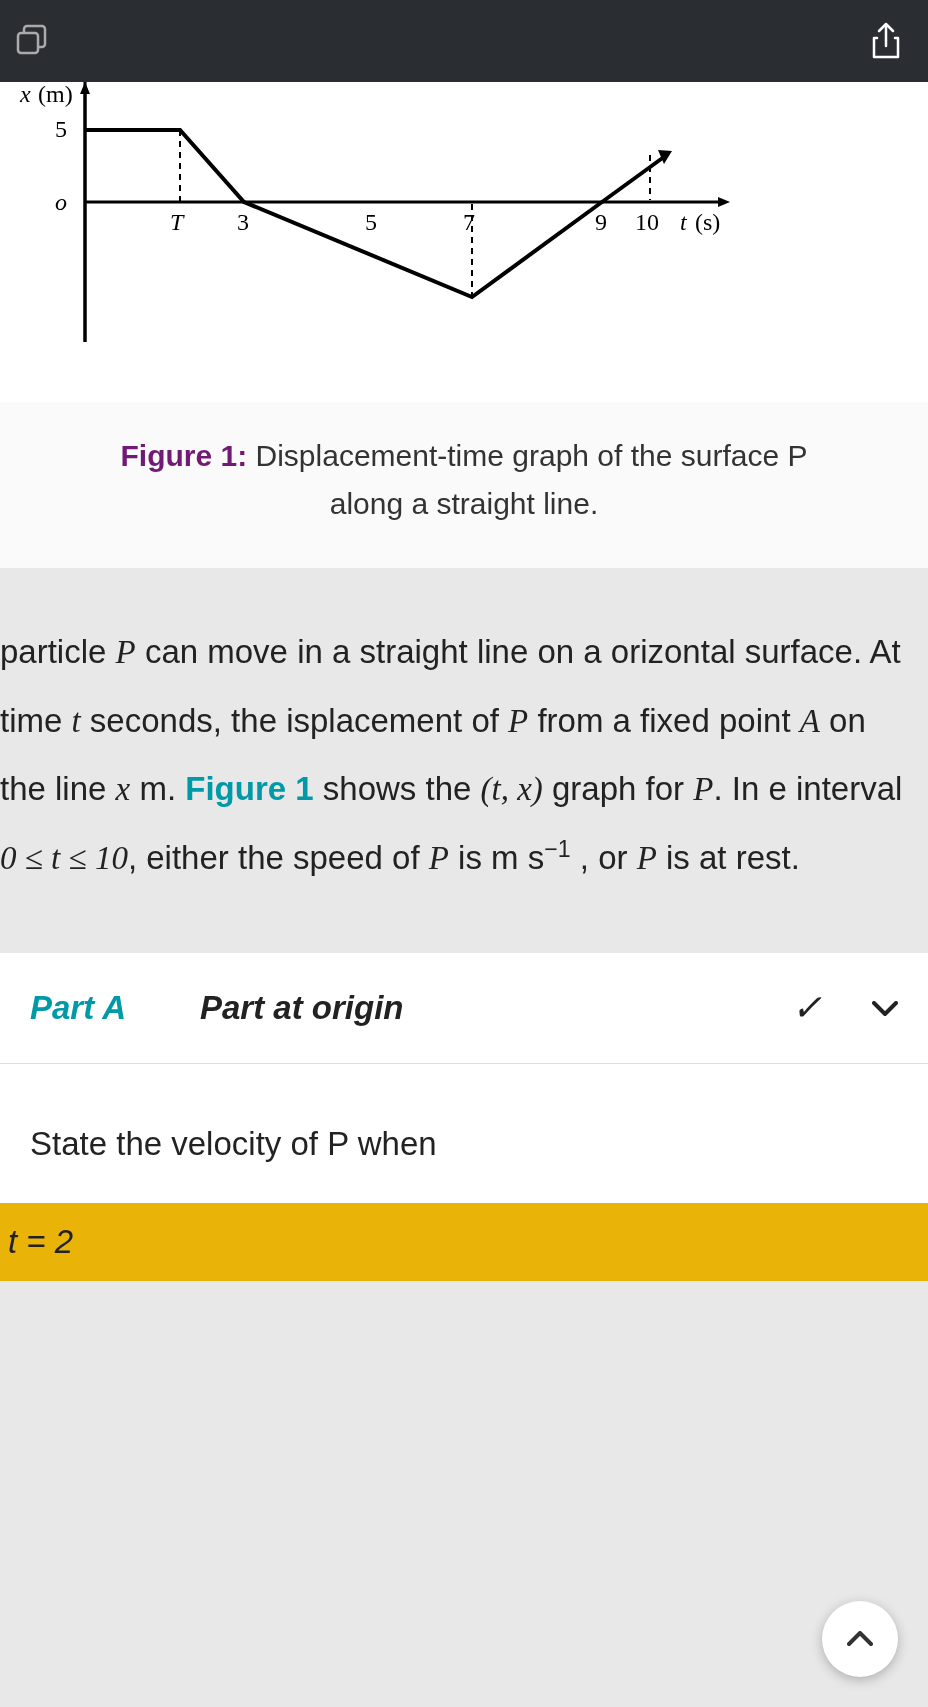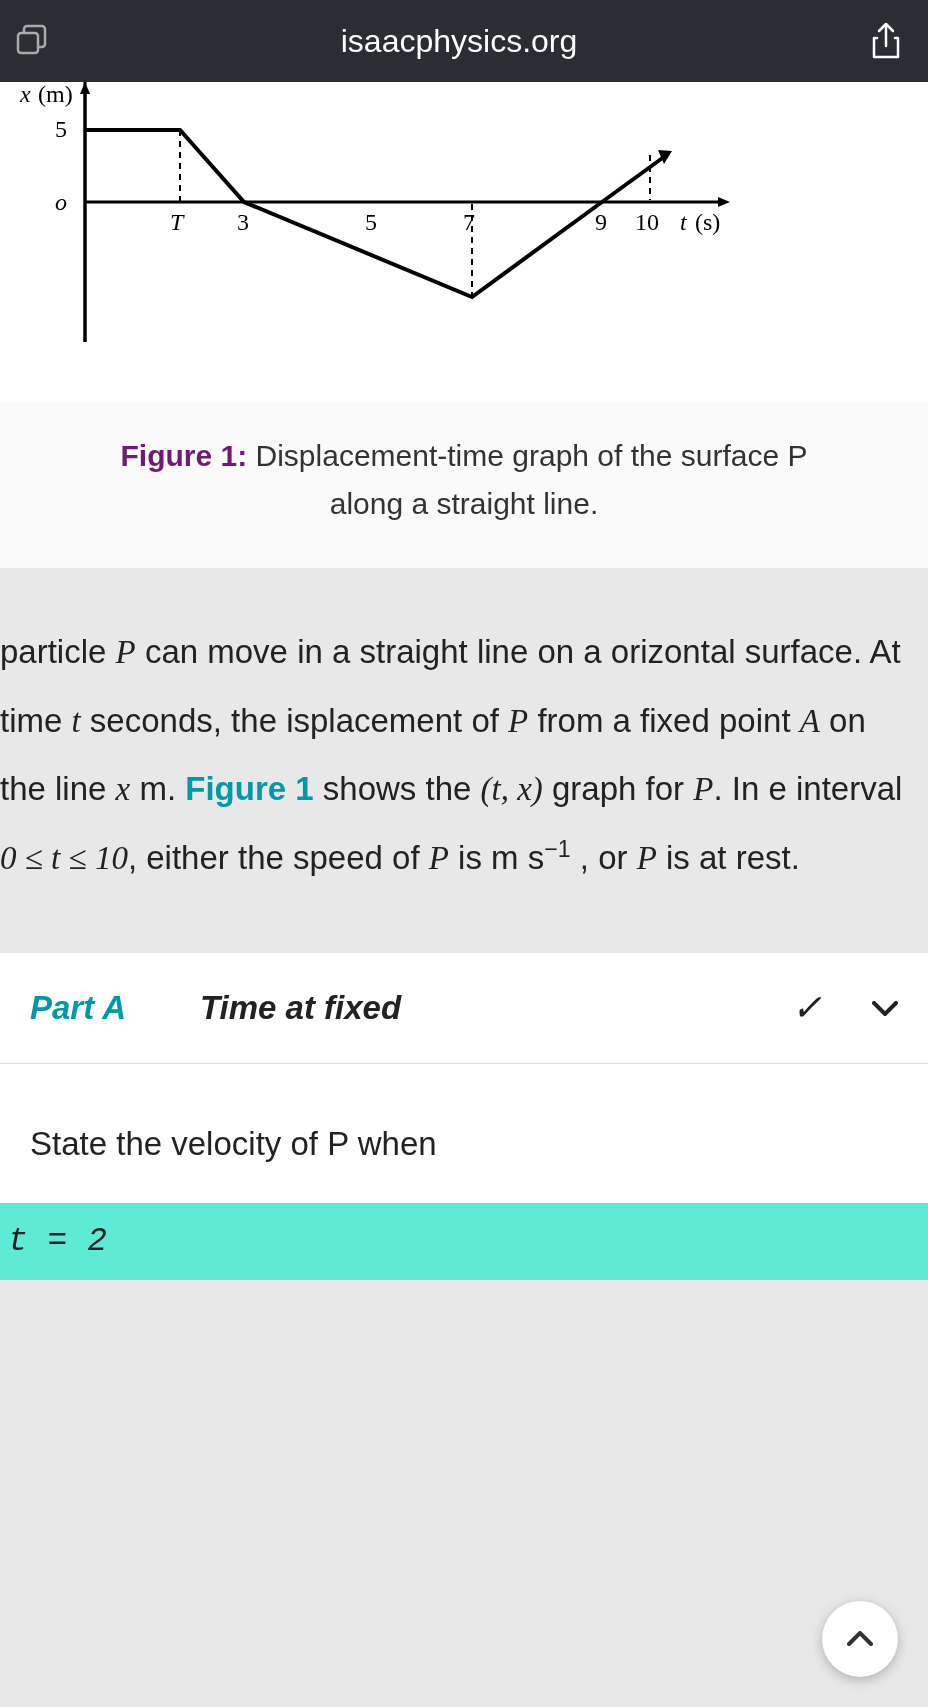--- a/index.html
+++ b/index.html
@@ -120,24 +120,24 @@
   font-weight: 700;
 }
 .part-content {
   background: #fff;
   padding: 50px 30px 30px;
   font-size: 33px;
   line-height: 1.8;
   color: #222;
 }
 .equation {
-  background: #5eead4;
+  background: #eab308;
   padding: 20px 0 20px 8px;
   font-size: 33px;
-  font-family: Liberation Mono, monospace;
+  font-family: Liberation Sans, sans-serif;
   font-style: italic;
   color: #222;
 }
 .fab {
   position: absolute;
   bottom: 30px;
   right: 30px;
   width: 76px;
   height: 76px;
   border-radius: 50%;
@@ -155,21 +155,20 @@
 </head>
 <body>
 
 <div class="browser-bar">
   <div class="tab-icon">
     <svg width="36" height="36" viewBox="0 0 36 36" fill="none" stroke="#aaa" stroke-width="2.5">
       <rect x="4" y="10" width="20" height="20" rx="3"></rect>
       <path d="M10 10 V6 a3 3 0 0 1 3 -3 h15 a3 3 0 0 1 3 3 v15 a3 3 0 0 1 -3 3 h-4"></path>
     </svg>
   </div>
-  <div class="url-text">isaacphysics.org</div>
   <div class="share-icon">
     <svg width="34" height="40" viewBox="0 0 34 40" fill="none" stroke="#fff" stroke-width="2.5" stroke-linecap="round" stroke-linejoin="round">
       <path d="M17 25 V4"></path>
       <path d="M10 10 L17 3 L24 10"></path>
       <path d="M8 17 H5 V36 H29 V17 H26"></path>
     </svg>
   </div>
 </div>
 
 <div class="content">
@@ -216,21 +215,21 @@
       <span>along a straight line.</span>
     </div>
   </div>
 
   <div class="problem-text">
     <span> particle </span><span class="italic">P</span><span> can move in a straight line on a orizontal surface. At time </span><span class="italic">t</span><span> seconds, the isplacement of </span><span class="italic">P</span><span> from a fixed point </span><span class="italic">A</span><span> on the line </span><span class="italic">x</span><span> m. </span><span class="link-text">Figure 1</span><span> shows the </span><span class="italic">(t, x)</span><span> graph for </span><span class="italic">P</span><span>. In e interval </span><span class="italic" style="font-family:'Times New Roman',serif">0 ≤ t ≤ 10</span><span>, either the speed of </span><span class="italic">P</span><span> is  m s</span><sup>−1</sup><span> , or </span><span class="italic">P</span><span> is at rest.</span>
   </div>
 
   <div class="part-row">
     <span class="part-label">Part A</span>
-    <span class="part-title">Time at fixed</span>
+    <span class="part-title">Part at origin</span>
     <span class="check-icon">✓</span>
     <span class="chevron">
       <svg width="26" height="16" viewBox="0 0 26 16">
           <polyline points="2,2 13,13 24,2" fill="none" stroke="#222" stroke-width="4" stroke-linecap="round" stroke-linejoin="round"></polyline>
         </svg>
     </span>
   </div>
 
 
   <div class="part-content">

